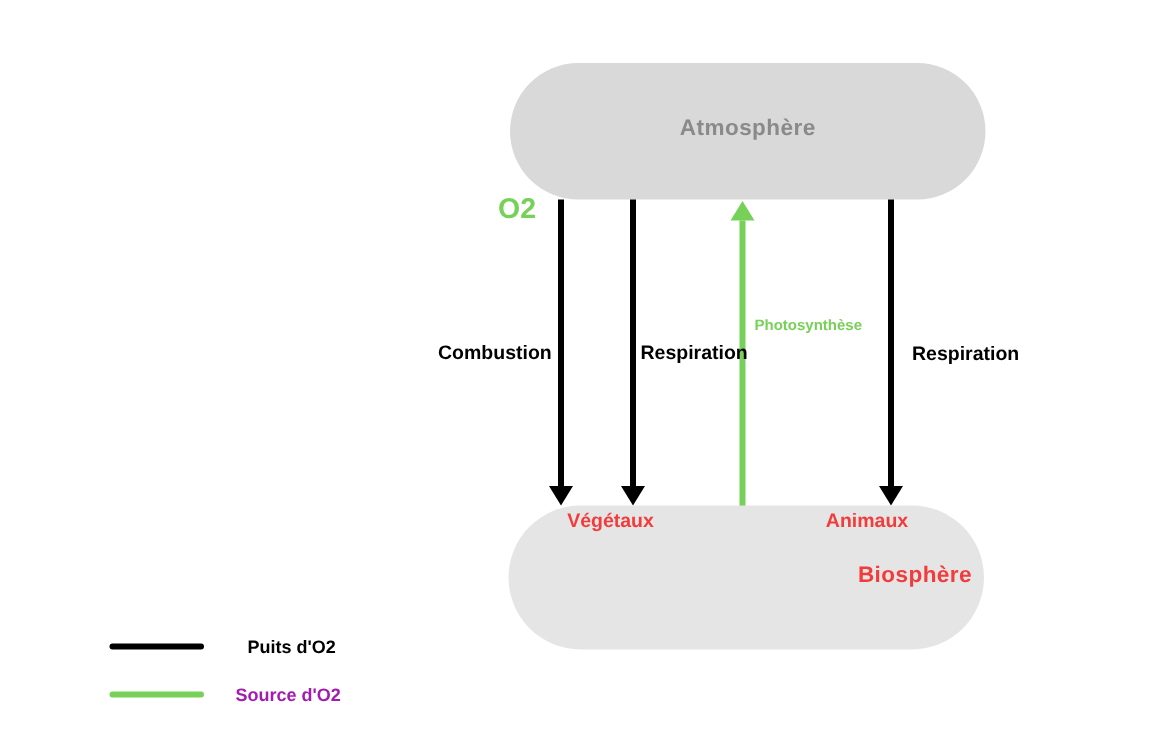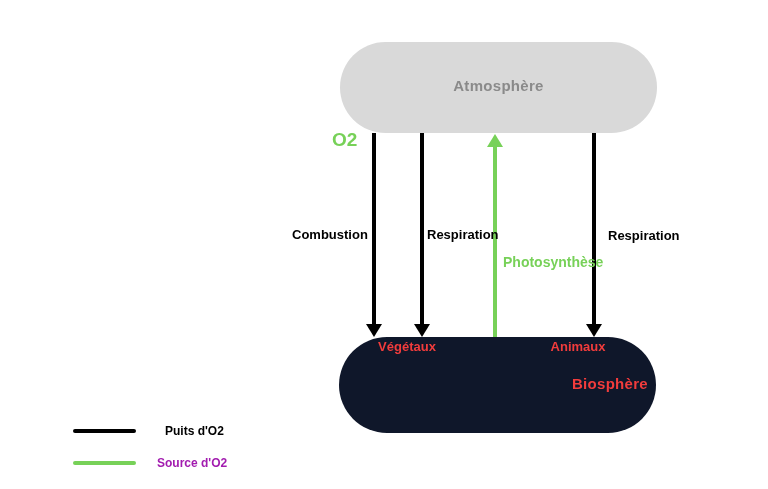--- a/index.html
+++ b/index.html
@@ -31,21 +31,21 @@
   .o2-label {
     position: absolute; left: -8px; right: 0; top: 63px;
     font-size: 19px; font-weight: bold;
     color: #77d158;
     line-height: 22px;
     margin-top: 24px;
   }
   .biosphere {
     left: 339px; top: 337px;
     width: 317px; height: 96px;
-    background: #0f172a;
+    background: #e5e5e5;
     border-radius: 48px;
   }
   .bio-sub {
     position: absolute; top: 2px;
     width: 130px; text-align: center;
     font-size: 13px; font-weight: bold;
     color: #f23c3c;
     line-height: 16px;
   }
   .bio-sub.plants  { left: 3px; }
@@ -88,21 +88,21 @@
   
   .flow-label {
     position: absolute;
     font-size: 13px; font-weight: bold;
     color: #000000;
     line-height: 14px;
     white-space: nowrap;
   }
   .flow-label.combustion         { left: 292px; top: 228px; }
   .flow-label.respiration-plants { left: 427px; top: 228px; }
-  .flow-label.photosynthesis     { left: 503px; top: 211px; font-size: 14px; color: #77d158; margin-top: 44px; }
+  .flow-label.photosynthesis     { left: 503px; top: 211px; font-size: 10px; color: #77d158; }
   .flow-label.respiration-animals{ left: 608px; top: 229px; }
 
   
   .legend-swatch {
     position: absolute;
     width: 63px; height: 4px;
     border-radius: 2px;
   }
   .legend-swatch.sink   { left: 73px; top: 429px; background: #000000; }
   .legend-swatch.source { left: 73px; top: 461px; background: #77d158; }

